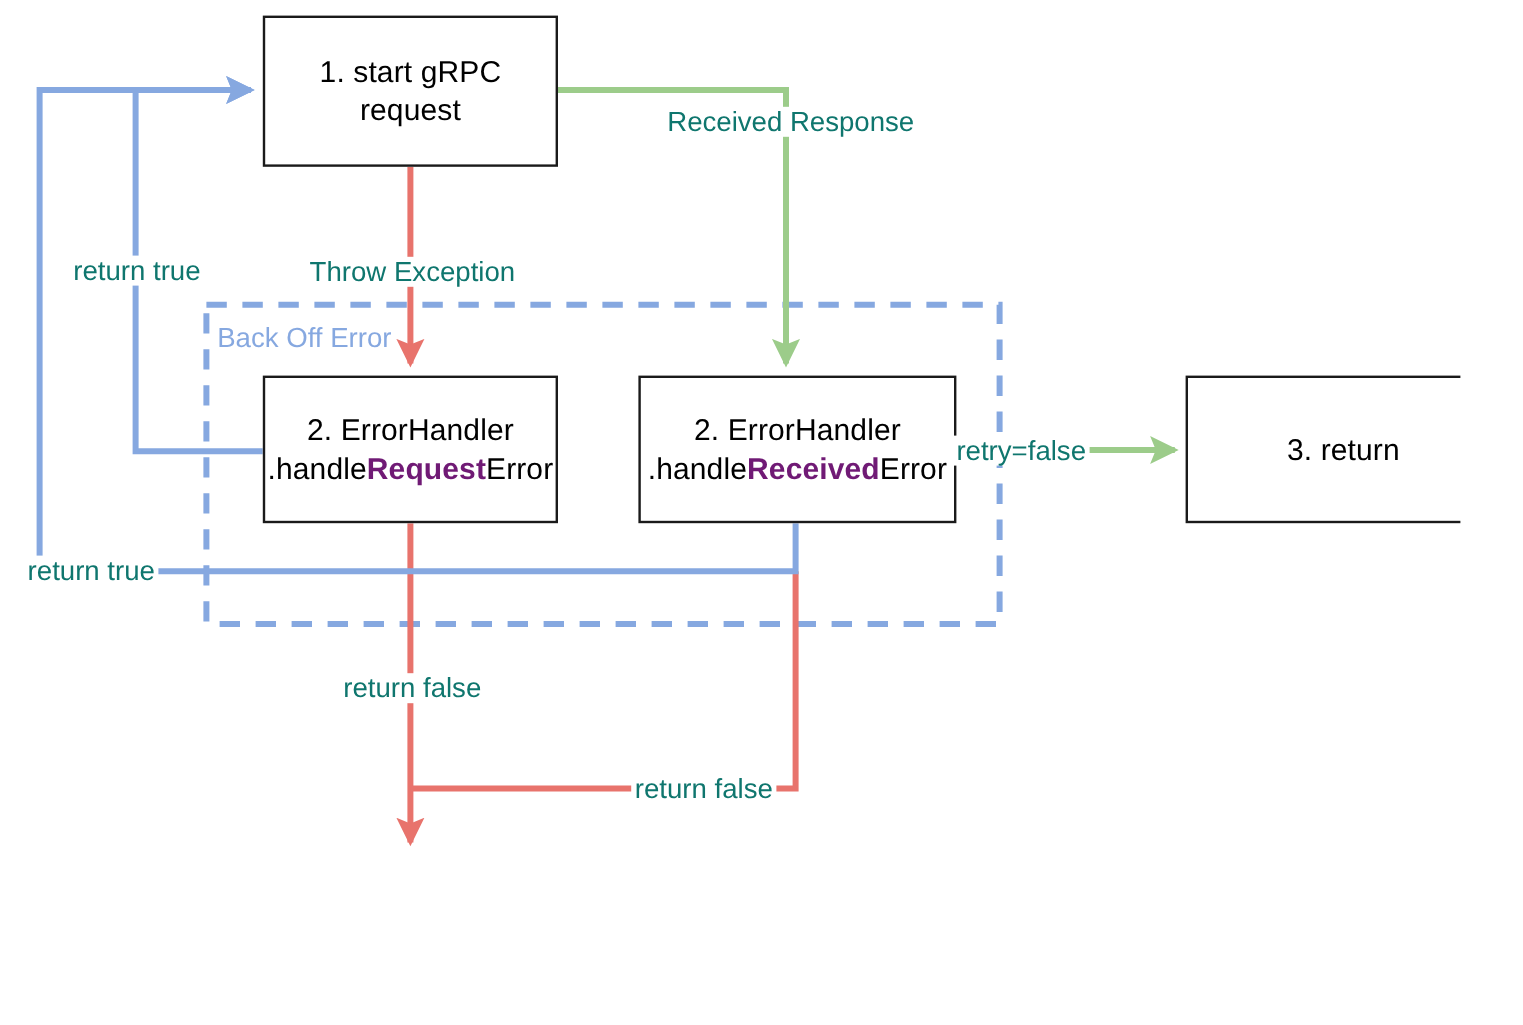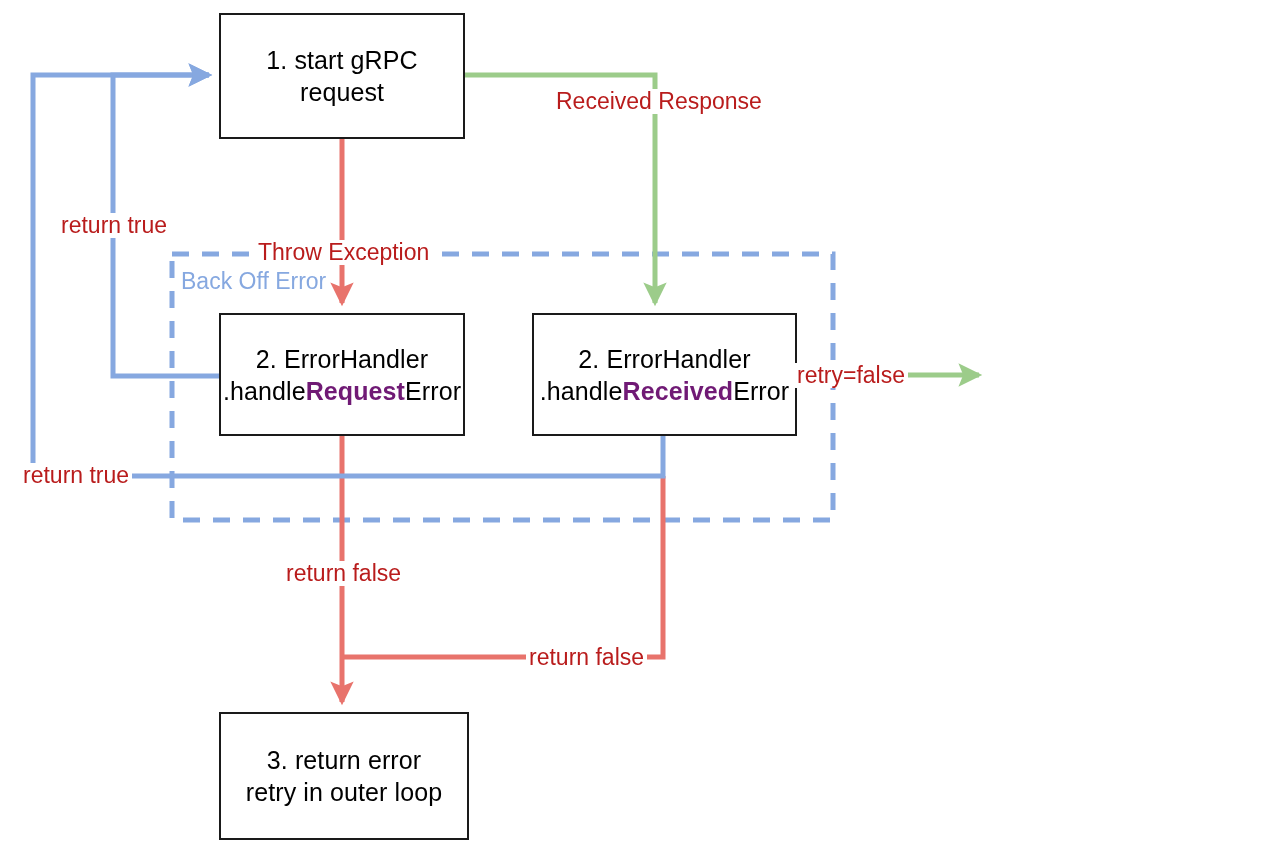--- a/index.html
+++ b/index.html
@@ -41,21 +41,21 @@
   .node-box .line-wrap {
     width: 100%;
     padding: 0 4px;
   }
   .hl {
     color: #701a75;
     font-weight: bold;
   }
   .edge-label {
     position: absolute;
-    color: #b91c1c;
+    color: #0f766e;
     font-size: 23px;
     line-height: 1.1;
     white-space: nowrap;
     background: #ffffff;
     padding: 0 3px;
   }
   .group-label {
     position: absolute;
     color: #86a8e0;
     font-size: 23px;
@@ -111,31 +111,28 @@
     </span>
   </div>
 
   <div class="node-box" style="left:532px; top:313px; width:265px; height:123px;">
     <span class="line-wrap">
       <span>2. ErrorHandler</span><br>
       <span>.handle</span><span class="hl">Received</span><span>Error</span>
     </span>
   </div>
 
+  <div class="node-box" style="left:988px; top:313px; width:263px; height:123px;">
+    <span class="line-wrap">3. return</span>
+  </div>
 
-  <div class="node-box" style="left:219px; top:712px; width:250px; height:128px;">
-    <span class="line-wrap">
-      <span>3. return error</span><br>
-      <span>retry in outer loop</span>
-    </span>
-  </div>
 
   <div class="group-label" style="left:178px; top:269px;">Back Off Error</div>
 
-  <div class="edge-label" style="left:255px; top:214px;margin-top:26px;">Throw Exception</div>
+  <div class="edge-label" style="left:255px; top:214px;">Throw Exception</div>
 
   <div class="edge-label" style="left:553px; top:89px;">Received Response</div>
 
   <div class="edge-label" style="left:794px; top:363px;">retry=false</div>
 
   <div class="edge-label" style="left:58px; top:213px;">return true</div>
 
   <div class="edge-label" style="left:20px; top:463px;">return true</div>
 
   <div class="edge-label" style="left:283px; top:561px;">return false</div>

